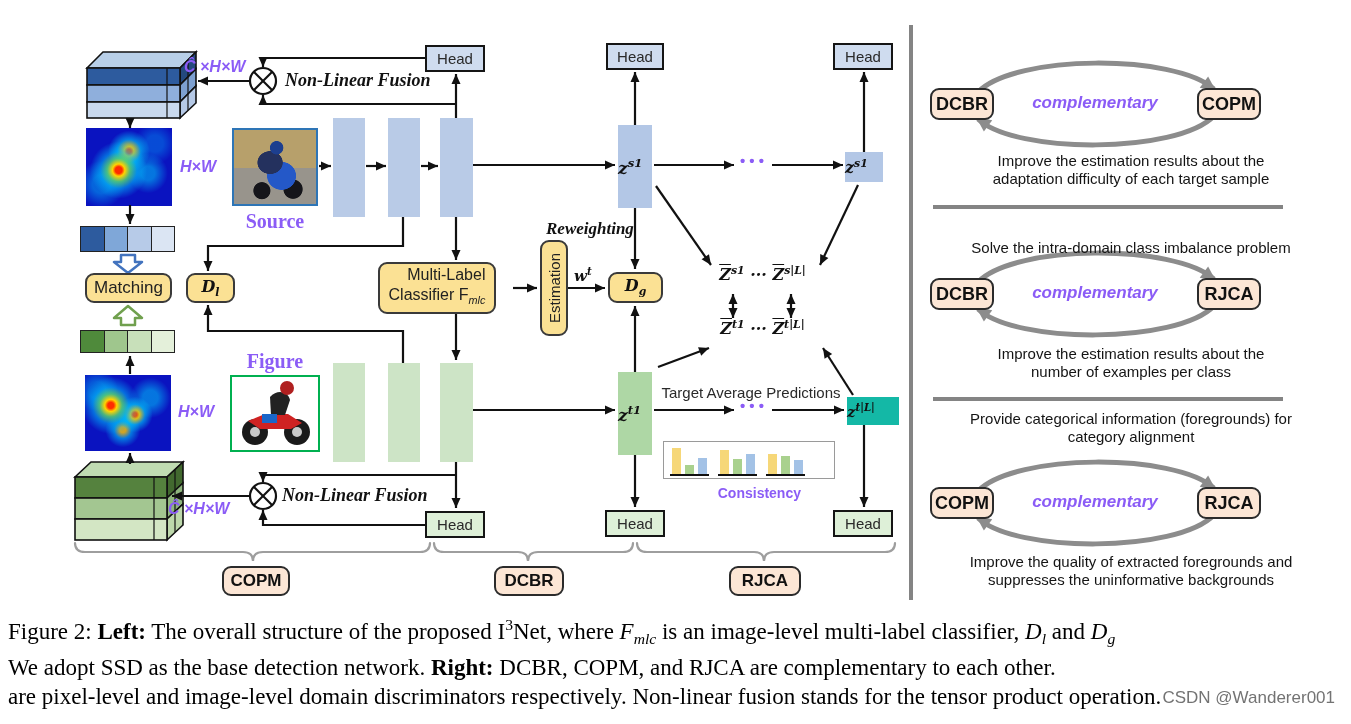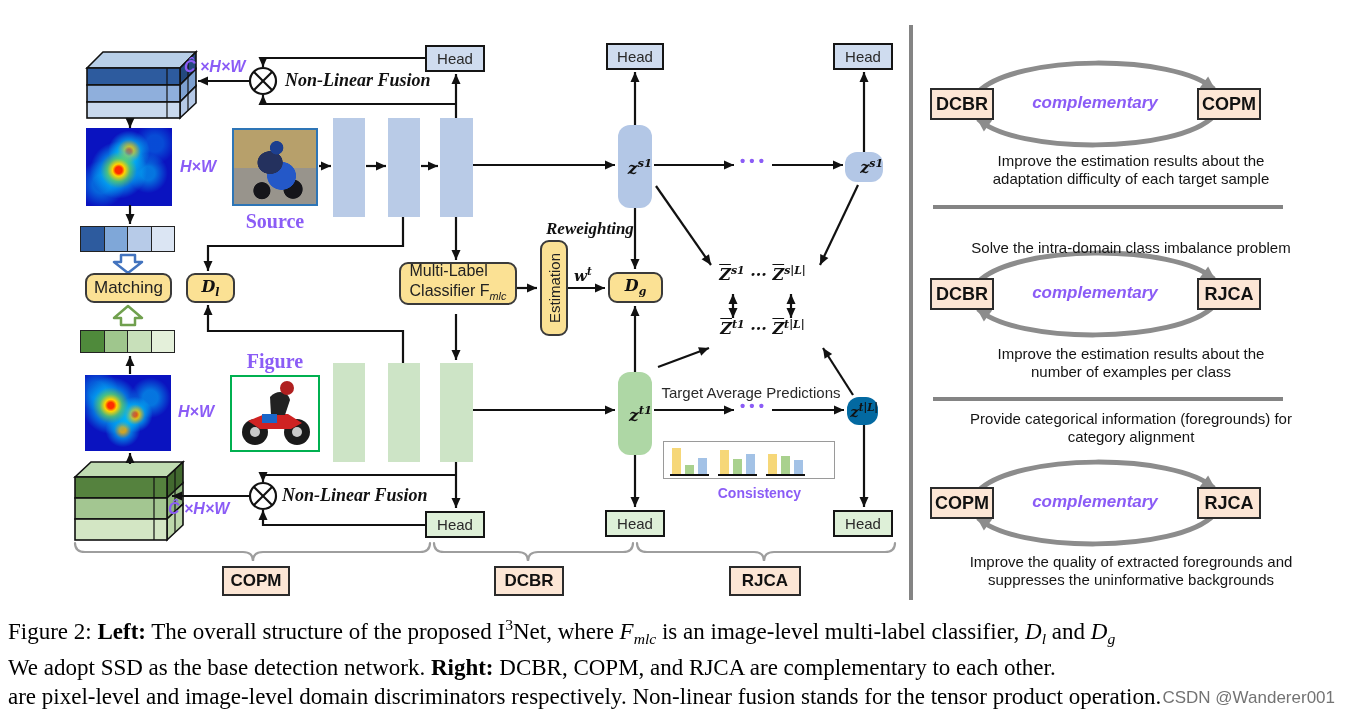--- a/index.html
+++ b/index.html
@@ -7,27 +7,27 @@
         font-family:"Liberation Sans",sans-serif;}
   .abs{position:absolute;}
   #overlay{position:absolute;left:0;top:0;z-index:2;pointer-events:none;}
   .lbl{position:absolute;z-index:3;color:#8b5cf6;}
   .headbox{position:absolute;z-index:3;border:2px solid #151515;display:flex;align-items:center;
            justify-content:center;font-size:15px;color:#2a2a2a;box-sizing:border-box;}
   .head-blue{background:#cfdcef;}
   .head-green{background:#def0d8;}
   .ybox{position:absolute;z-index:3;background:#fbe194;border:2px solid #3a3a3a;border-radius:9px;
         display:flex;align-items:center;justify-content:center;color:#222;box-sizing:border-box;}
-  .peach{position:absolute;z-index:3;background:#fce6d5;border:2px solid #2b2b2b;border-radius:0;
+  .peach{position:absolute;z-index:3;background:#fce6d5;border:2px solid #2b2b2b;border-radius:9px;
          display:flex;align-items:center;justify-content:center;font-weight:bold;color:#111;box-sizing:border-box;}
   .mathlab{font-family:"DejaVu Serif",serif;font-style:italic;font-weight:bold;color:#111;}
   .bith{font-weight:bold;font-style:italic;font-family:"Liberation Serif",serif;color:#111;}
   sup{font-size:68%;} sub{font-size:68%;}
   .bar{position:absolute;z-index:1;}
-  .zbar{position:absolute;z-index:3;display:flex;align-items:center;justify-content:flex-end;border-radius:12px;}
+  .zbar{position:absolute;z-index:3;display:flex;align-items:center;justify-content:flex-start;}
   .heatmap{position:absolute;z-index:1;}
   .hm-blue{background:
      radial-gradient(circle at 38% 54%, #ff2b00 0 5%, #ffd400 9%, rgba(90,220,110,.8) 17%, rgba(0,200,255,.5) 27%, rgba(0,0,0,0) 42%),
      radial-gradient(circle at 50% 30%, rgba(255,90,0,.9) 0 3%, rgba(255,220,0,.85) 7%, rgba(0,220,255,.55) 17%, rgba(0,0,0,0) 30%),
      radial-gradient(circle at 72% 58%, rgba(0,215,255,.5) 0 9%, rgba(0,0,0,0) 26%),
      radial-gradient(circle at 18% 72%, rgba(0,200,255,.45) 0 10%, rgba(0,0,0,0) 26%),
      radial-gradient(circle at 80% 20%, rgba(0,180,255,.35) 0 9%, rgba(0,0,0,0) 22%),
      #0a13c0;}
   .hm-green{background:
      radial-gradient(circle at 30% 40%, #ff2b00 0 4%, #ffd400 8%, rgba(90,220,110,.8) 15%, rgba(0,200,255,.5) 24%, rgba(0,0,0,0) 38%),
@@ -103,21 +103,21 @@
 
   <div class="zbar mathlab" style="left:618px;top:125px;width:34px;height:83px;background:#b3c7e6;font-size:17px;">
       <span><span>z</span><sup>s1</sup></span>
     </div>
   <div class="zbar mathlab" style="left:845px;top:152px;width:38px;height:30px;background:#b3c7e6;font-size:16px;">
       <span><span>z</span><sup>s1</sup></span>
     </div>
   <div class="zbar mathlab" style="left:618px;top:372px;width:34px;height:83px;background:#aed7a5;font-size:17px;">
       <span><span>z</span><sup>t1</sup></span>
     </div>
-  <div class="zbar mathlab" style="left:847px;top:397px;width:31px;height:28px;background:#0369a1;font-size:15px;">
+  <div class="zbar mathlab" style="left:847px;top:397px;width:52px;height:28px;background:#14b8a6;font-size:15px;">
       <span><span>z</span><sup>t|L|</sup></span>
     </div>
 
   <svg id="overlay" width="1351" height="724">
 
     <g stroke="#111" stroke-width="1.6">
       <polygon points="87,68 103,52 196,52 180,68" fill="#b8cfe8"></polygon>
       <polygon points="180,68 196,52 196,69 180,85" fill="#24497e"></polygon>
       <polygon points="180,85 196,69 196,86 180,102" fill="#7da0d0"></polygon>
       <polygon points="180,102 196,86 196,103 180,118" fill="#b5c9e6"></polygon>
@@ -289,21 +289,21 @@
 
   <div class="lbl" style="left:232px;top:210px;width:86px;text-align:center;font-family:'Liberation Serif',serif;font-weight:bold;font-size:20px;">Source</div>
   <div class="lbl" style="left:230px;top:350px;width:90px;text-align:center;font-family:'Liberation Serif',serif;font-weight:bold;font-size:20px;">Figure</div>
 
   <div class="ybox" style="left:85px;top:273px;width:87px;height:30px;font-size:17px;">
       <span>Matching</span>
     </div>
   <div class="ybox mathlab" style="left:186px;top:273px;width:49px;height:30px;font-size:16px;">
       <span><span>D</span><sub>l</sub></span>
     </div>
-  <div class="ybox" style="left:399px;top:262px;width:118px;height:43px;font-size:16px;text-align:left;line-height:20px;">
+  <div class="ybox" style="left:378px;top:262px;width:118px;height:52px;font-size:16px;text-align:right;line-height:20px;">
       <span><span>Multi-Label</span><br><span>Classifier F</span><sub style="font-style: italic;">mlc</sub></span>
     </div>
   <div class="ybox" style="left:540px;top:240px;width:28px;height:96px;">
     <span style="writing-mode:vertical-rl;transform:rotate(180deg);font-size:15px;">Estimation</span>
   </div>
   <div class="ybox mathlab" style="left:608px;top:272px;width:55px;height:31px;font-size:16px;">
       <span><span>D</span><sub>g</sub></span>
     </div>
 
   <div class="lbl bith" style="left:546px;top:219px;font-size:17px;">Reweighting</div>

